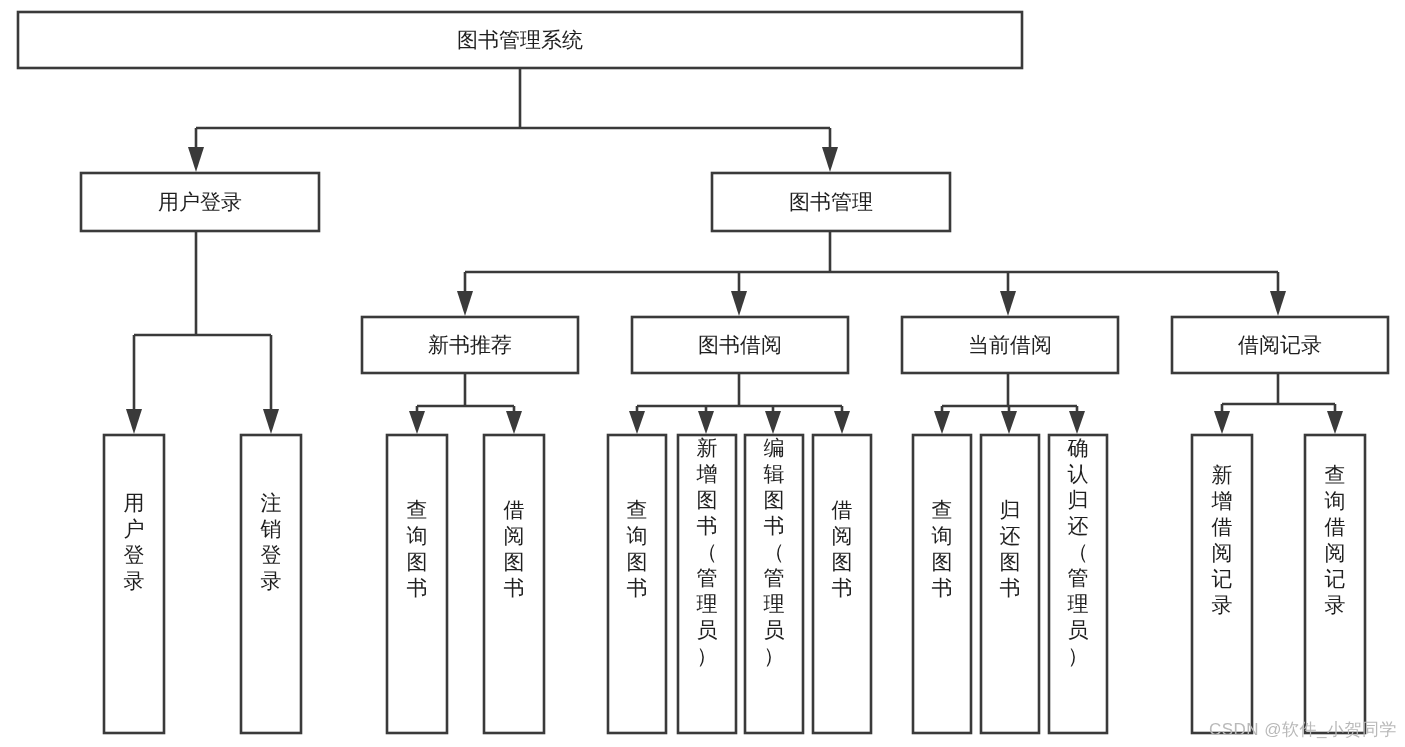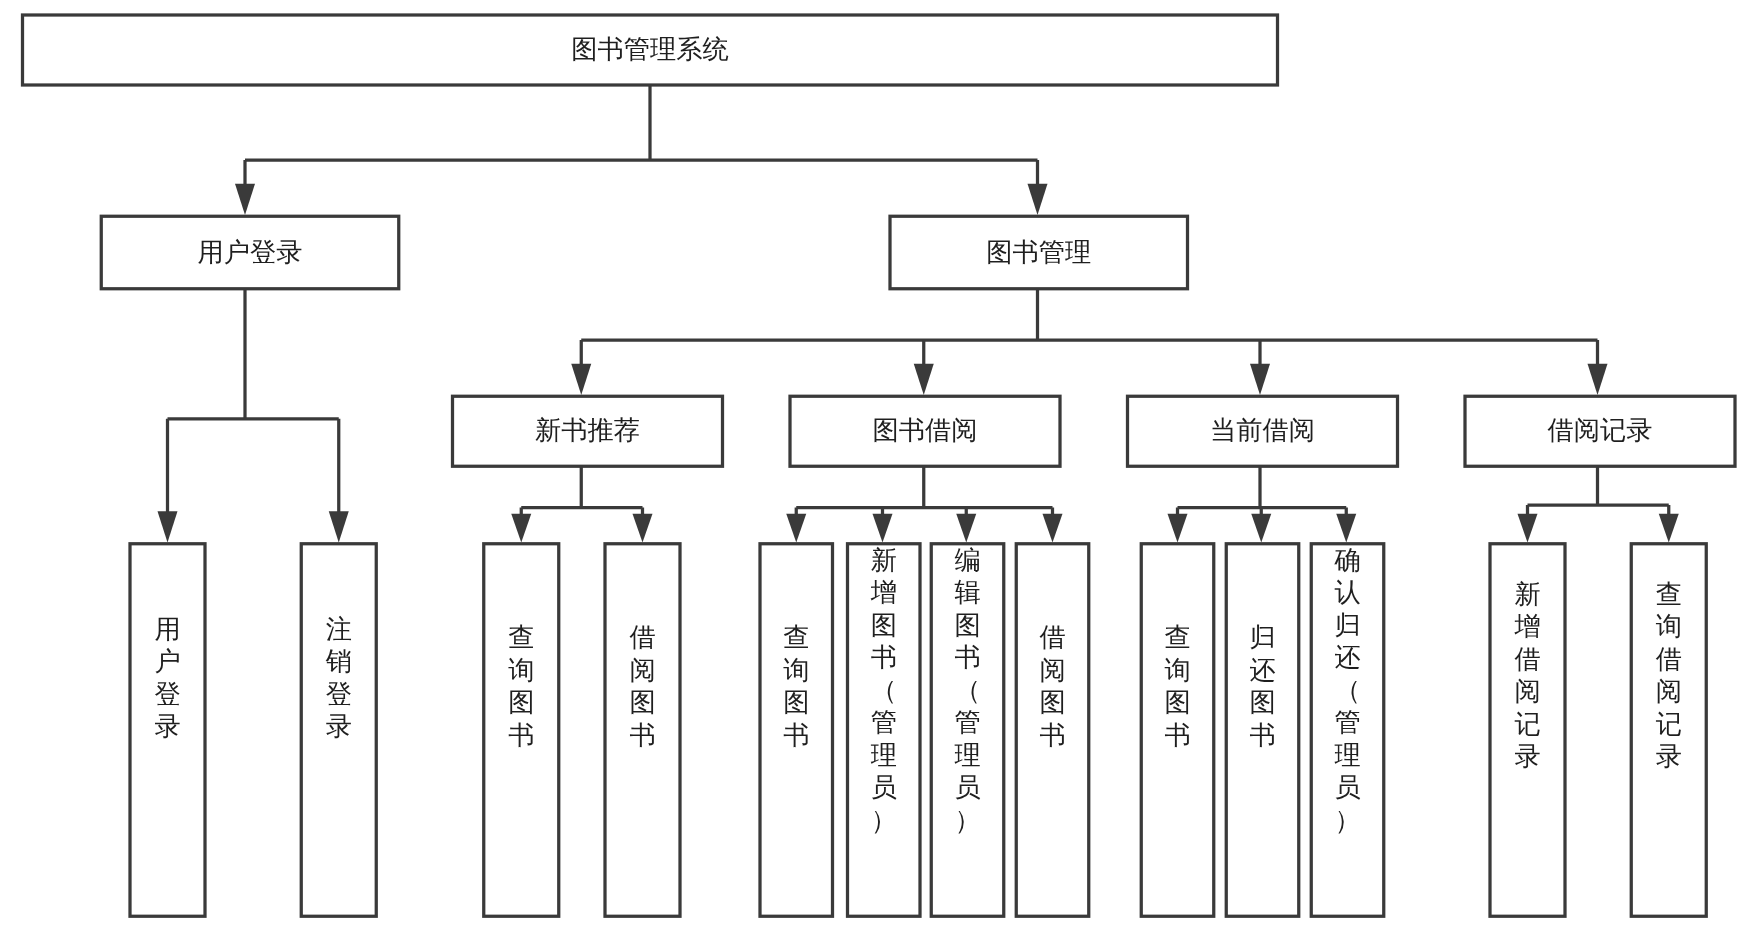--- a/index.html
+++ b/index.html
@@ -232,14 +232,15 @@
       <rect class="node-box" x="1192" y="435" width="60" height="298"></rect>
       <text class="node-label-v" x="1222" y="482" text-anchor="middle"><tspan x="1222" y="482" text-anchor="middle">新</tspan><tspan x="1222" y="508" text-anchor="middle">增</tspan><tspan x="1222" y="534" text-anchor="middle">借</tspan><tspan x="1222" y="560" text-anchor="middle">阅</tspan><tspan x="1222" y="586" text-anchor="middle">记</tspan><tspan x="1222" y="612" text-anchor="middle">录</tspan></text>
     </g>
     <g>
       <rect class="node-box" x="1305" y="435" width="60" height="298"></rect>
       <text class="node-label-v" x="1335" y="482" text-anchor="middle"><tspan x="1335" y="482" text-anchor="middle">查</tspan><tspan x="1335" y="508" text-anchor="middle">询</tspan><tspan x="1335" y="534" text-anchor="middle">借</tspan><tspan x="1335" y="560" text-anchor="middle">阅</tspan><tspan x="1335" y="586" text-anchor="middle">记</tspan><tspan x="1335" y="612" text-anchor="middle">录</tspan></text>
     </g>
 
   </svg>
 
+  <div class="watermark-text">CSDN @软件_小贺同学</div>
 
 </div>
 
 </body></html>

